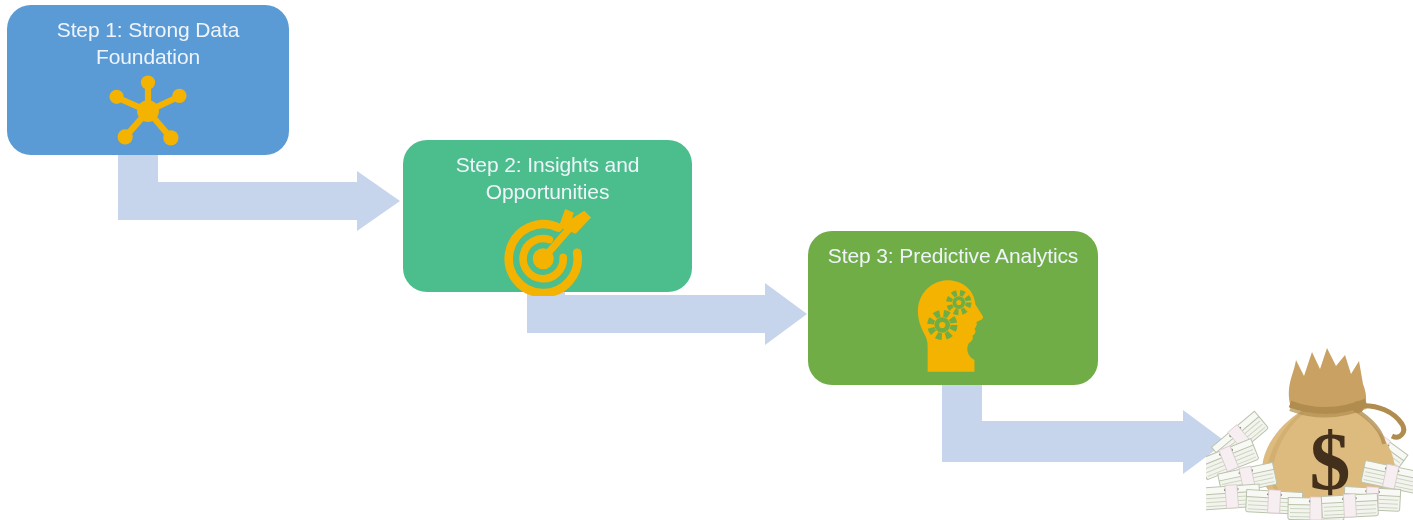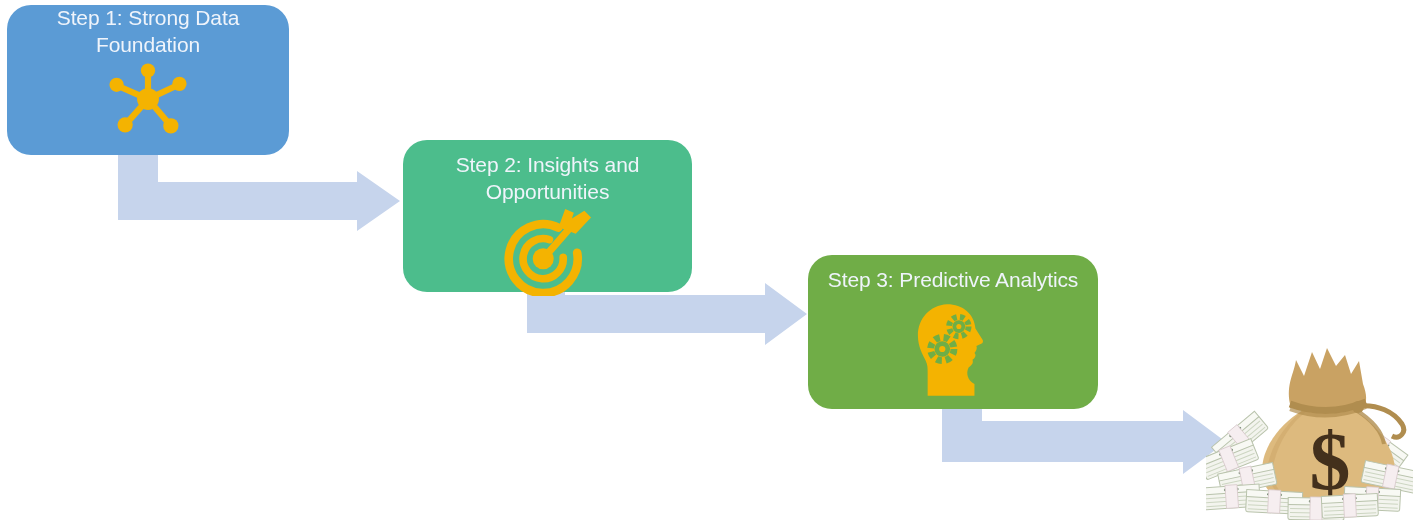--- a/index.html
+++ b/index.html
@@ -5,21 +5,21 @@
   html,body{margin:0;padding:0;background:#fff;}
   .canvas{
     position:relative;width:1413px;height:520px;background:#ffffff;overflow:hidden;
     font-family:"Liberation Sans", sans-serif;
   }
   .arrows-layer{position:absolute;left:0;top:0;width:1413px;height:520px;}
   .step{
     position:absolute;border-radius:24px;display:flex;flex-direction:column;align-items:center;
     box-sizing:border-box;
   }
-  .step1{left:7px;top:5px;width:282px;height:150px;}
+  .step1{left:7px;top:5px;width:282px;height:150px;padding-top:12px;}
   .step2{left:403px;top:108px;width:289px;height:152px;padding-top:12px;margin-top:32px;}
   .step3{left:808px;top:231px;width:290px;height:154px;padding-top:12px;}
   .step-label{
     color:#eff4fb;font-size:21px;line-height:1.28;text-align:center;letter-spacing:-0.1px;
     padding:0 24px;
   }
   .step3 .step-label{padding:0 8px;white-space:nowrap;}
   .step-icon{display:flex;justify-content:center;align-items:flex-start;margin-top:2px;}
   .gold-stroke{stroke:#f4b301;}
   .money{position:absolute;left:1206px;top:342px;width:207px;height:178px;}
@@ -66,21 +66,21 @@
           <path d="M82.5,46.8 A36 36 0 1 1 62.8,20.6" fill="none" class="gold-stroke" stroke-width="9" stroke-linecap="round"></path>
           <path d="M67.9,51.5 A21 21 0 1 1 53.5,33" fill="none" class="gold-stroke" stroke-width="8" stroke-linecap="round"></path>
           <circle cx="47" cy="53" r="11"></circle>
           <line x1="47" y1="53" x2="80" y2="15" class="gold-stroke" stroke-width="7.5" stroke-linecap="round"></line>
           <polygon points="63,20 70,1 79,5 77,11 90,3 97,10 81,27"></polygon>
         </g>
       </svg>
     </div>
   </div>
 
-  <div class="step step3" style="background-color: rgb(112, 173, 71); margin-top: 24px;">
+  <div class="step step3" style="background-color: rgb(112, 173, 71);">
     <div class="step-label">Step 3: Predictive Analytics</div>
     <div class="step-icon" style="margin-top:8px;">
       <svg width="78" height="94" viewBox="0 0 80 96" xmlns="http://www.w3.org/2000/svg">
         <path d="M34,2 C16,3 4,17 4,34 C4,46 9,54 12,60 C14,64 14,68 14,72 L14,96 L62,96 L62,84
              C55,80 53,73 56,67 C60,64 61,62 60,59 C63,57 64,54 62,52 C64,50 65,47 64,45
              L70,42 C71,41 71,39 70,38 L63,27 C62,12 50,2 34,2 Z" fill="#f4b301"></path>
         <g>
           <circle cx="46" cy="25" r="10" fill="none" stroke-width="6" stroke-dasharray="4.6 3.4" stroke="#6fae46"></circle>
           <circle cx="46" cy="25" r="6.5" fill="#6fae46"></circle>
           <circle cx="46" cy="25" r="2.6" fill="#f4b301"></circle>

